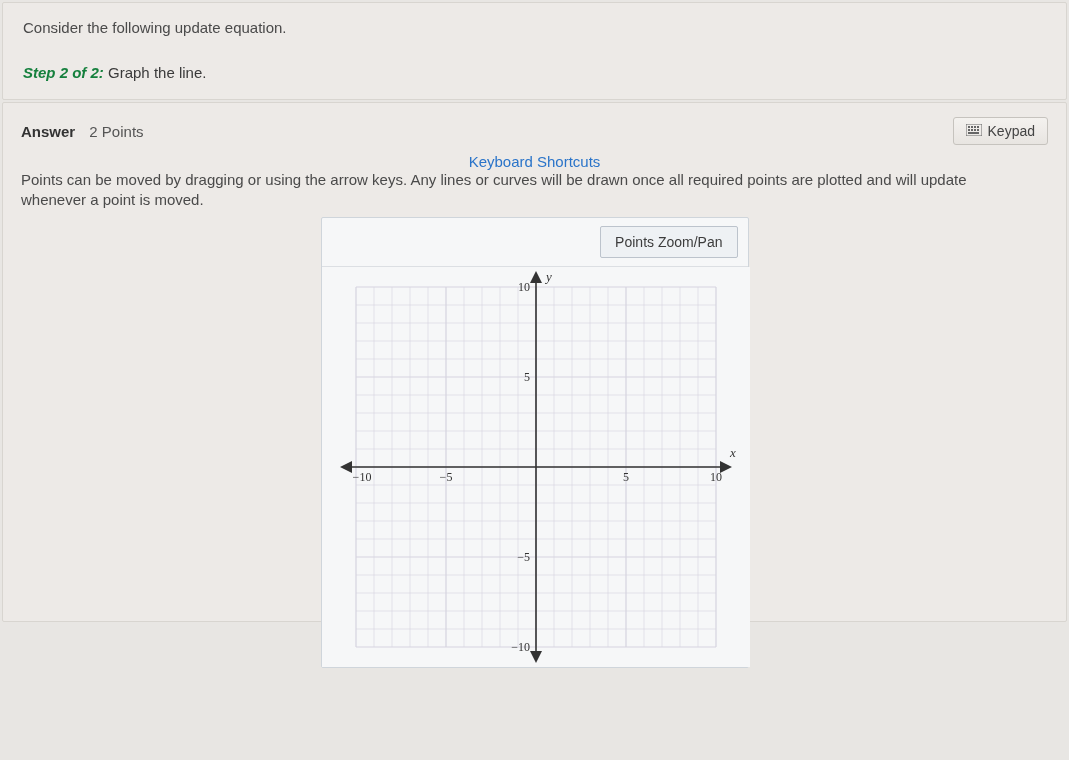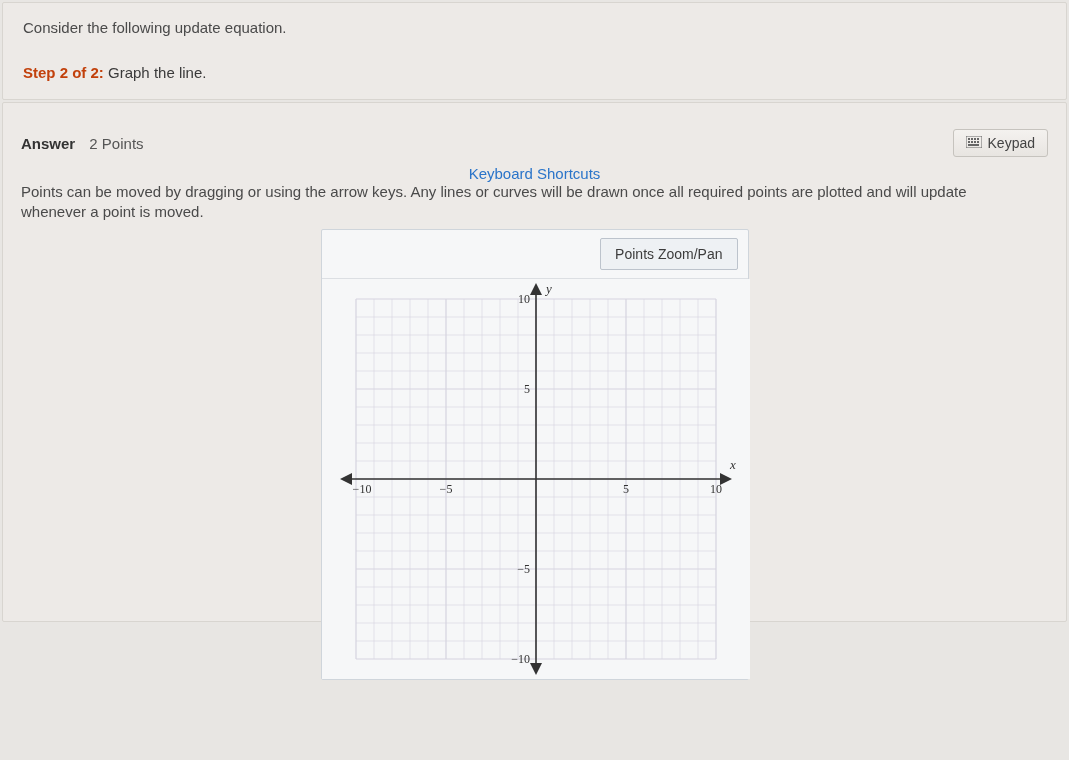--- a/index.html
+++ b/index.html
@@ -26,24 +26,24 @@
       margin-bottom: 28px;
     }
     .equation {
       text-align: center;
       font-family: "Times New Roman", serif;
       font-style: italic;
       font-size: 19px;
       color: #222;
       margin: 10px 0 28px 0;
     }
-    .step-row .bold { font-weight: 700; color:#c2410c; }
+    .step-row .bold { font-weight: 700; color:#15803d;font-style:italic; }
     .answer-panel {
       margin: 2px;
-      padding: 26px 18px 10px 18px;
+      padding: 14px 18px 10px 18px;
       position: relative;
       height: 520px;
     }
     .answer-header {
       display: flex;
       align-items: center;
       justify-content: space-between;
     }
     .answer-left .label { font-weight:700; color:#333; margin-right:10px; }
     .answer-left .points { color:#555; }

